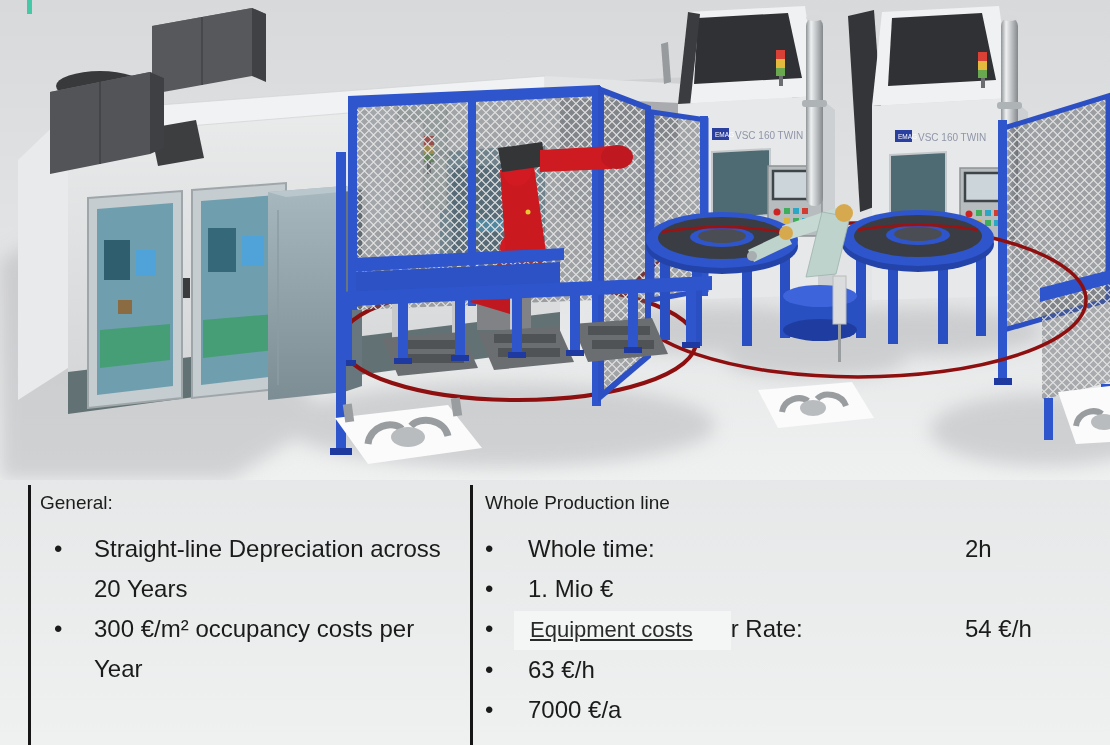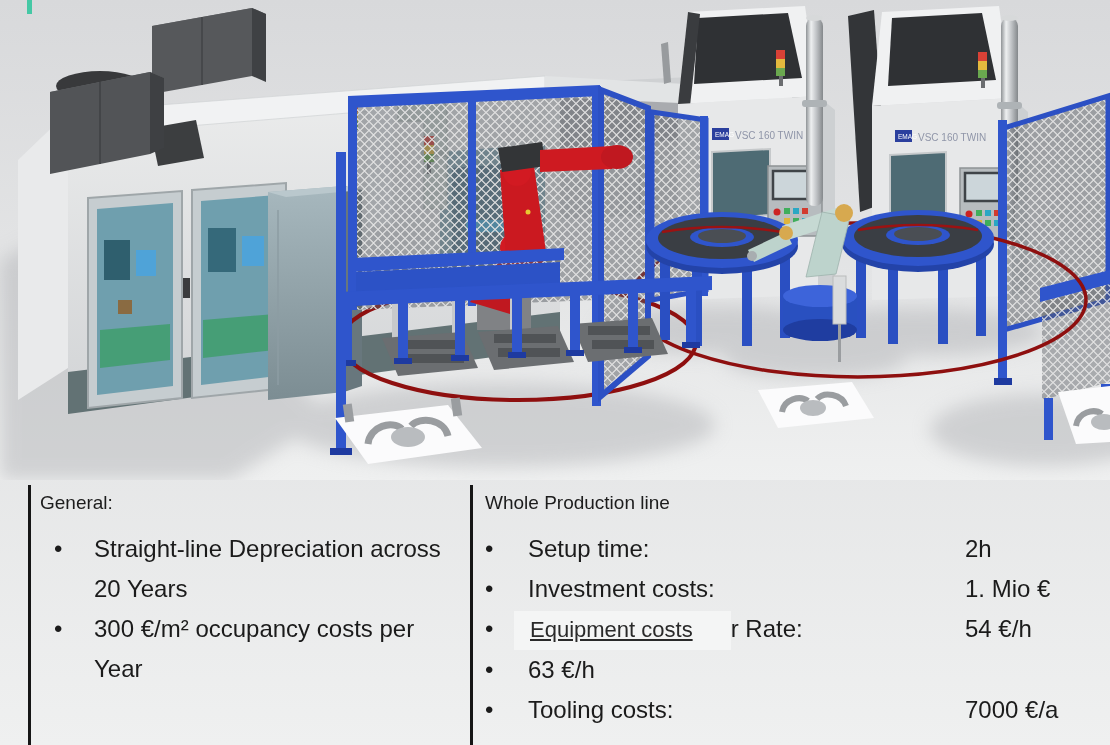--- a/index.html
+++ b/index.html
@@ -395,37 +395,35 @@
         <span class="t">300 €/m² occupancy costs per Year</span>
       </li>
     </ul>
   </section>
 
   <section class="panel panel-prod">
     <h2>Whole Production line</h2>
     <div class="rows">
       <div class="row">
         <span class="b">•</span>
-        <span class="lbl">Setup time:</span>
+        <span class="lbl">Whole time:</span>
         <span class="val">2h</span>
       </div>
       <div class="row">
         <span class="b">•</span>
-        <span class="lbl">Investment costs:</span>
         <span class="val">1. Mio €</span>
       </div>
       <div class="row">
         <span class="b">•</span>
         <span class="lbl lbl-patched"><span class="overlay-box">Equipment costs</span><span class="remnant">r Rate:</span></span>
         <span class="val">54 €/h</span>
       </div>
       <div class="row">
         <span class="b">•</span>
         <span class="val">63 €/h</span>
       </div>
       <div class="row">
         <span class="b">•</span>
-        <span class="lbl">Tooling costs:</span>
         <span class="val">7000 €/a</span>
       </div>
     </div>
   </section>
 </div>
 
 </body></html>

